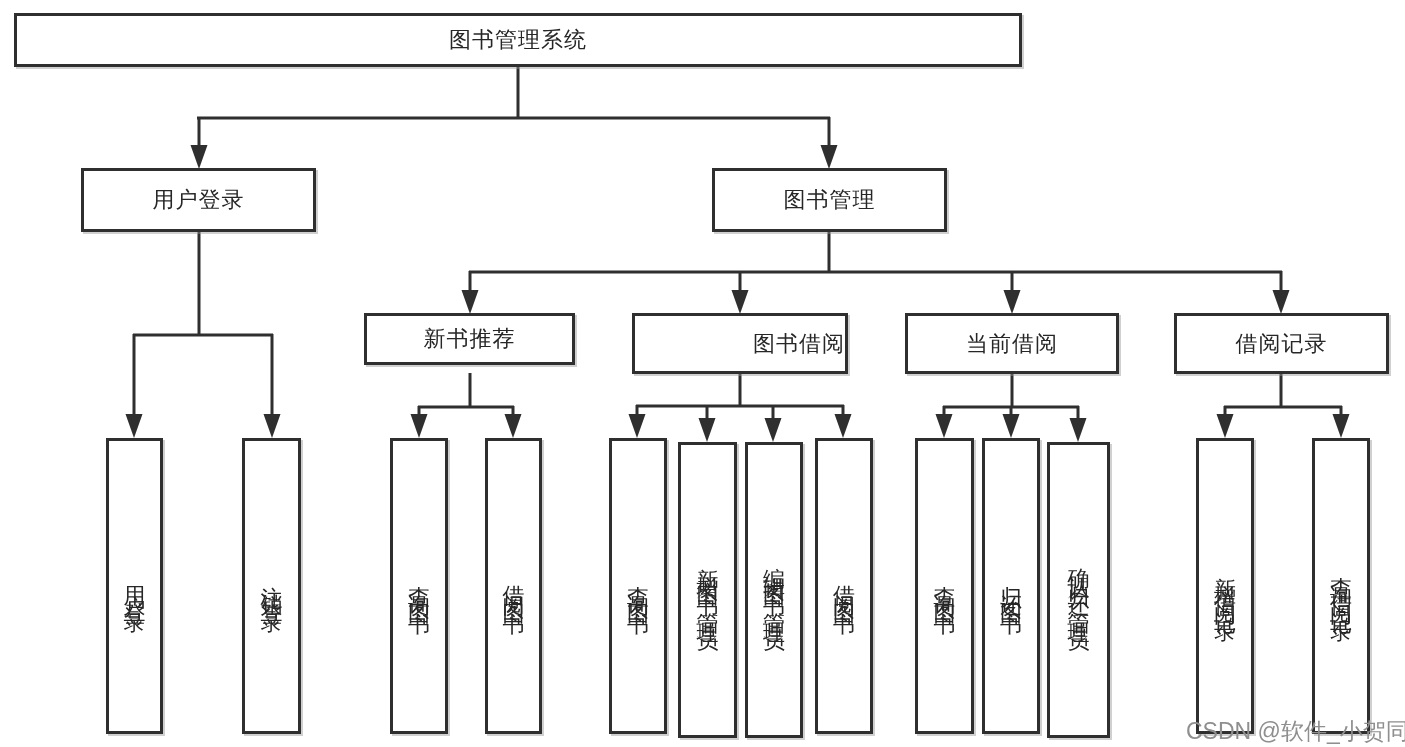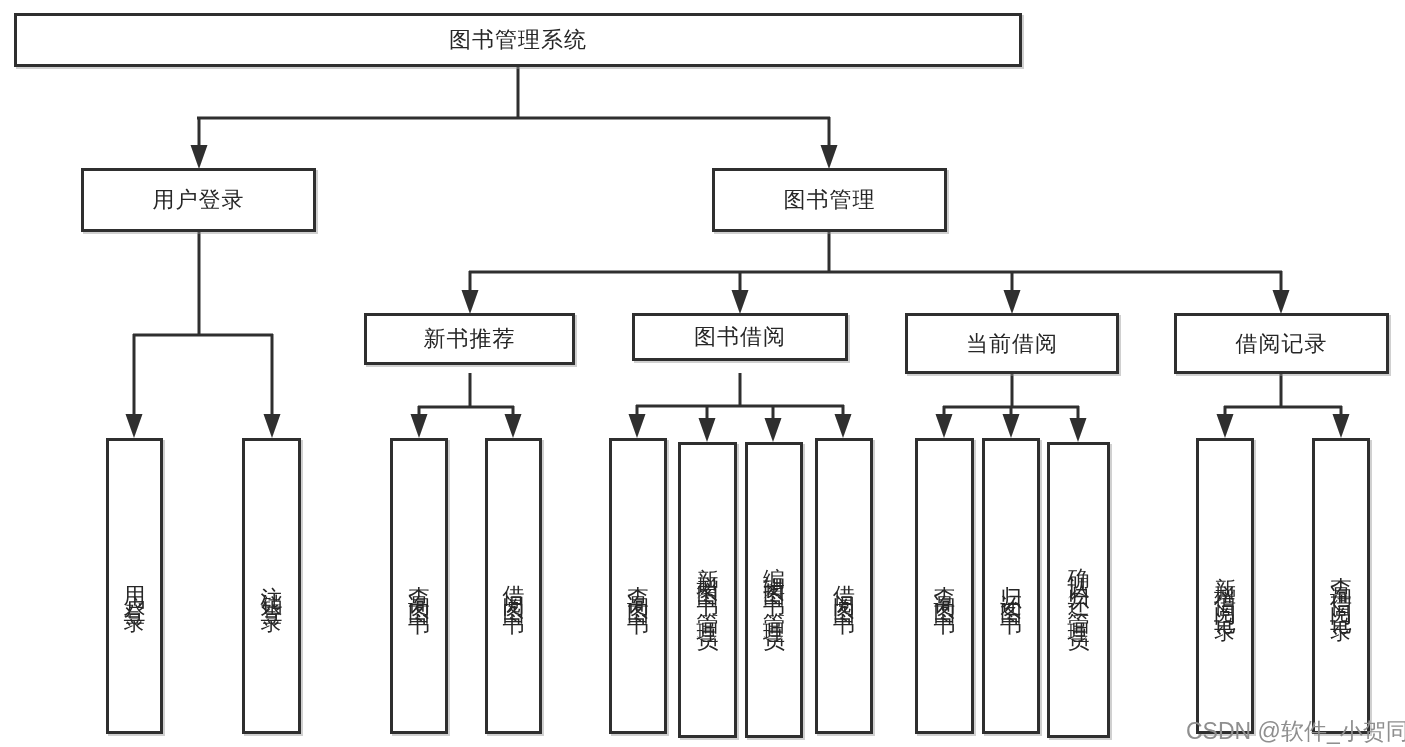--- a/index.html
+++ b/index.html
@@ -29,21 +29,21 @@
     text-orientation:mixed;
     letter-spacing:9px;
     line-height:1;
     white-space:nowrap;
   }
   
   #box-root      {left:14px;  top:13px;  width:1008px; height:54px;}
   #box-login     {left:81px;  top:168px; width:235px;  height:64px;}
   #box-mgmt      {left:712px; top:168px; width:235px;  height:64px;align-items:center;}
   #box-recommend {left:364px; top:313px; width:211px;  height:52px;}
-  #box-borrow    {left:632px; top:313px; width:216px;  height:48px;}
+  #box-borrow    {left:632px; top:313px; width:216px;  height:61px;justify-content:flex-end;}
   #box-current   {left:905px; top:313px; width:214px;  height:61px;font-family:Liberation Serif, serif;}
   #box-records   {left:1174px;top:313px; width:215px;  height:61px;}
   
   #box-user-login{left:106px; top:438px; width:57px; height:296px;}
   #box-logout    {left:242px; top:438px; width:59px; height:296px;}
   #box-r1        {left:390px; top:438px; width:58px; height:296px;}
   #box-r2        {left:485px; top:438px; width:57px; height:296px;}
   #box-b1        {left:609px; top:438px; width:58px; height:296px;}
   #box-b2        {left:678px; top:442px; width:59px; height:296px;}
   #box-b3        {left:745px; top:442px; width:58px; height:296px;}

